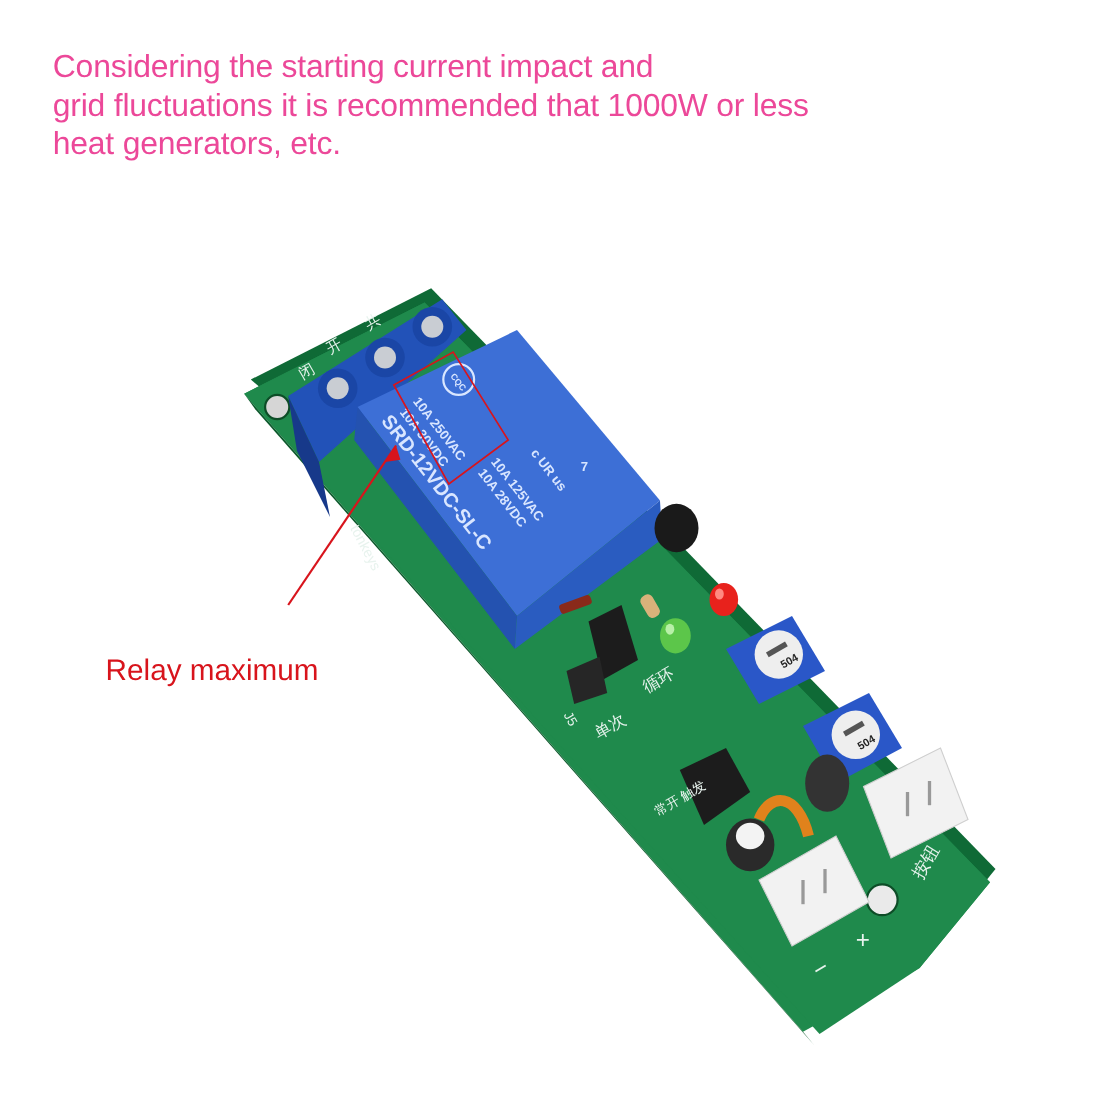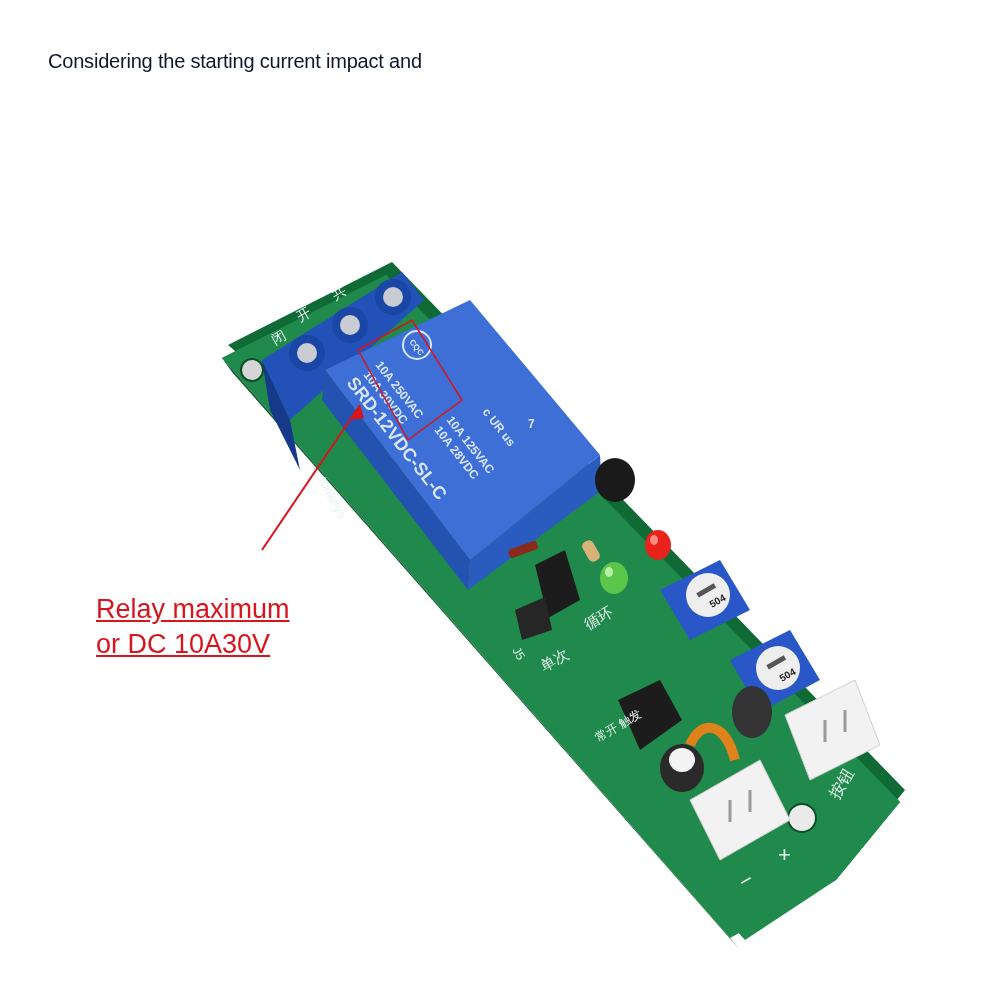--- a/index.html
+++ b/index.html
@@ -1,29 +1,31 @@
 <!DOCTYPE html>
 <html><head>
 <meta charset="utf-8">
 <style>
   html,body{margin:0;padding:0;background:#ffffff;}
   body{width:1000px;height:1000px;position:relative;overflow:hidden;font-family:"Liberation Sans",sans-serif;}
-  .top-note{position:absolute;left:48px;top:44px;width:840px;color:#0f172a;font-size:20px;line-height:35px;letter-spacing:-0.2px;}
+  .top-note{position:absolute;left:48px;top:44px;width:840px;color:#ec4899;font-size:29px;line-height:35px;letter-spacing:-0.2px;}
   .top-note div{white-space:nowrap;}
   .callout{position:absolute;left:96px;top:592px;color:#d8141c;font-size:27px;line-height:35px;}
-  .callout div{white-space:nowrap;text-decoration:underline;}
+  .callout div{white-space:nowrap;}
   svg.board{position:absolute;left:0;top:0;}
   .silk{font-family:"Liberation Sans",sans-serif;fill:#e8f3ee;}
   .relay-txt{font-family:"Liberation Sans",sans-serif;fill:#d9e6ff;font-weight:bold;}
 </style>
 </head>
 <body>
 
 <div class="top-note">
   <div>Considering the starting current impact and</div>
+  <div>grid fluctuations it is recommended that 1000W or less</div>
+  <div>heat generators, etc.</div>
 </div>
 
 <svg class="board" width="1000" height="1000" viewBox="0 0 1000 1000">
 
   <g>
     <polygon points="228,345 392,262 905,790 842,868 " fill="#0f6a36"></polygon>
     <polygon points="222,358 386,275 900,802 836,880 730,938 " fill="#1f8a4c"></polygon>
     <polygon points="222,358 730,938 740,950 232,372" fill="#0c5a2c"></polygon>
     <polygon points="222,358 386,275 900,802 836,880 745,940 " fill="#1f8a4c"></polygon>
 
@@ -127,14 +129,13 @@
     <line x1="825" y1="720" x2="825" y2="742" stroke="#999" stroke-width="3"></line>
     <line x1="845" y1="710" x2="845" y2="732" stroke="#999" stroke-width="3"></line>
   </g>
   <text class="silk" font-size="16" transform="translate(838,800) rotate(-60)">按钮</text>
   <text class="silk" font-size="22" transform="translate(778,862)">+</text>
   <text class="silk" font-size="22" transform="translate(744,890) rotate(-30)">−</text>
 </svg>
 
 <div class="callout">
   <div>Relay maximum</div>
-  <div>or DC 10A30V</div>
 </div>
 
 </body></html>

